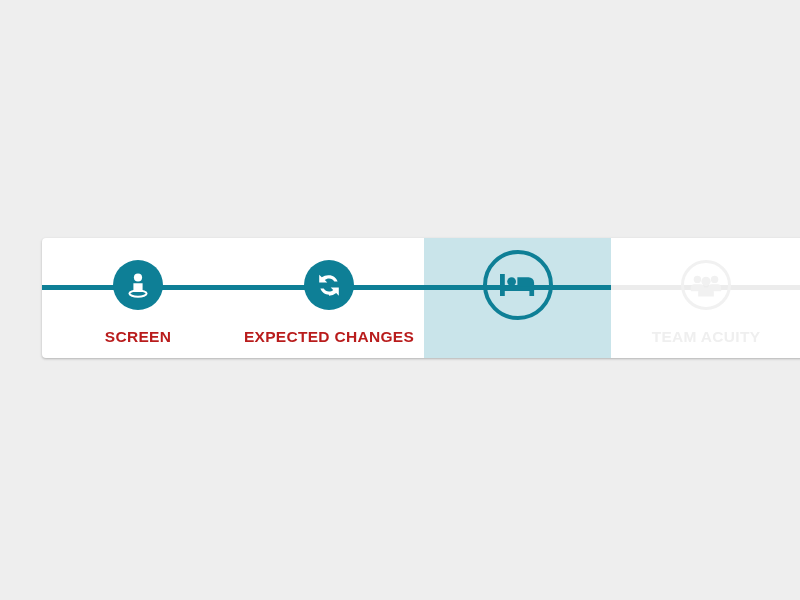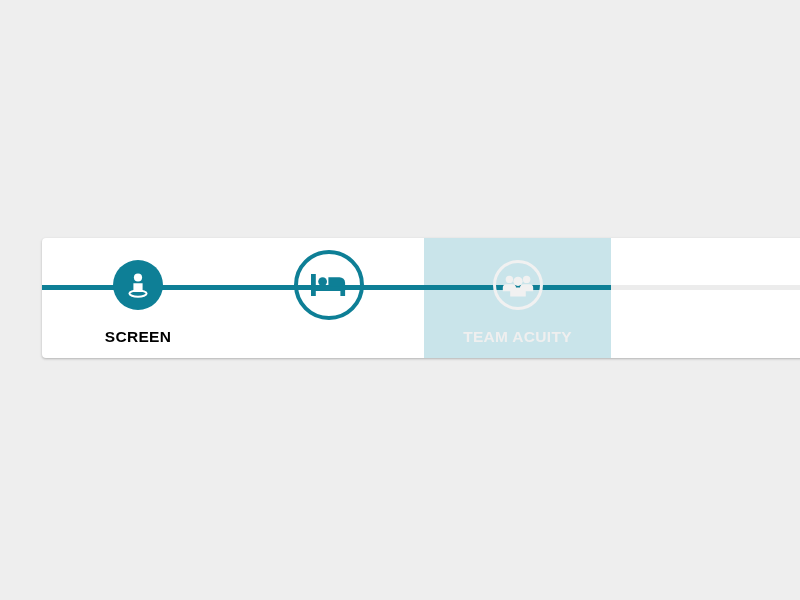--- a/index.html
+++ b/index.html
@@ -112,21 +112,21 @@
 
   .step-label {
     position: absolute;
     top: 90px;
     left: 0;
     right: 0;
     text-align: center;
     font-size: 15.5px;
     font-weight: 700;
     letter-spacing: 0.3px;
-    color: #000000;
+    color: #b91c1c;
     white-space: nowrap;
   }
   .step-label.muted { color: #efefef; }
 </style>
 </head>
 <body>
 
 <div id="progress-card">
 
   <div id="active-column"></div>
@@ -140,20 +140,29 @@
       <div class="node node-sm">
         <svg width="30" height="30" viewBox="0 0 30 30" aria-hidden="true">
           <circle cx="15" cy="7.5" r="4.1" fill="#ffffff"></circle>
           <path d="M10.4 13.2h9.2v8.9h-9.2z" fill="#ffffff"></path>
           <ellipse cx="15" cy="23.6" rx="8.6" ry="3.1" fill="none" stroke="#ffffff" stroke-width="2"></ellipse>
         </svg>
       </div>
       <div class="step-label">SCREEN</div>
     </div>
 
+    <div class="step">
+      <div class="node node-sm">
+        <svg width="32" height="32" viewBox="0 0 32 32" aria-hidden="true">
+          <path d="M16 6.2c4.0 0 7.4 2.6 8.6 6.2h-3.3A6.3 6.3 0 0 0 16 9.4c-1.6 0-3.1.6-4.2 1.6l2.5 2.5H6.2V5.7l2.6 2.6A11.0 11.0 0 0 1 16 6.2z" fill="#ffffff"></path>
+          <path d="M16 25.8c-4.0 0-7.4-2.6-8.6-6.2h3.3A6.3 6.3 0 0 0 16 22.6c1.6 0 3.1-.6 4.2-1.6l-2.5-2.5h8.1v8.2l-2.6-2.6a11.0 11.0 0 0 1-7.2 2.7z" fill="#ffffff"></path>
+        </svg>
+      </div>
+      <div class="step-label">EXPECTED CHANGES</div>
+    </div>
 
     <div class="step">
       <div class="node node-lg">
         <svg width="40" height="34" viewBox="0 0 40 34" aria-hidden="true">
           <rect x="2" y="6" width="4.8" height="22" fill="#0e7f96"></rect>
           <circle cx="13.6" cy="13.6" r="4.4" fill="#0e7f96"></circle>
           <path d="M19.4 9.2h11.1a5.6 5.6 0 0 1 5.6 5.6v3.4H19.4z" fill="#0e7f96"></path>
           <rect x="2" y="18.2" width="34.1" height="4.8" fill="#0e7f96"></rect>
           <rect x="31.4" y="22.6" width="4.7" height="5.4" fill="#0e7f96"></rect>
         </svg>

